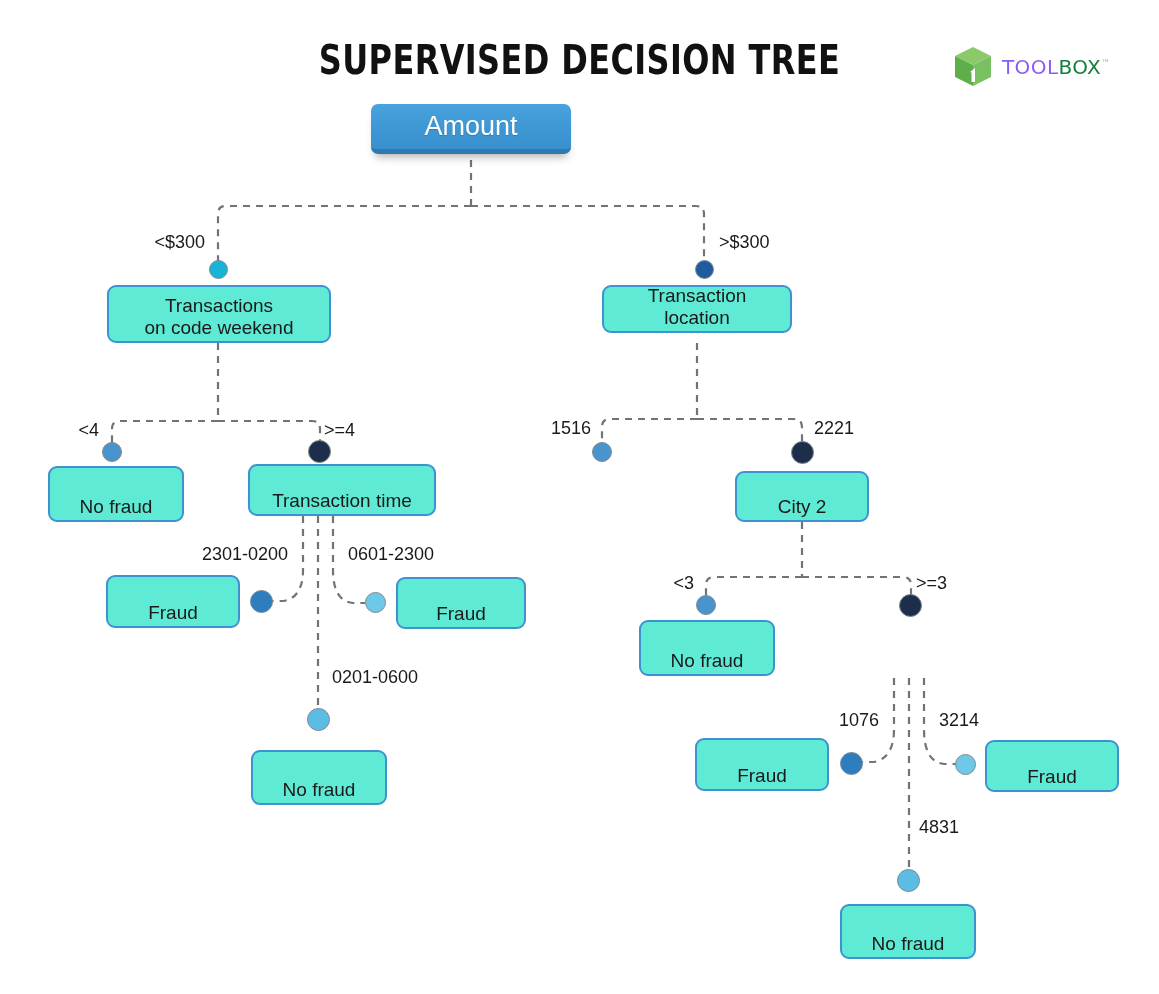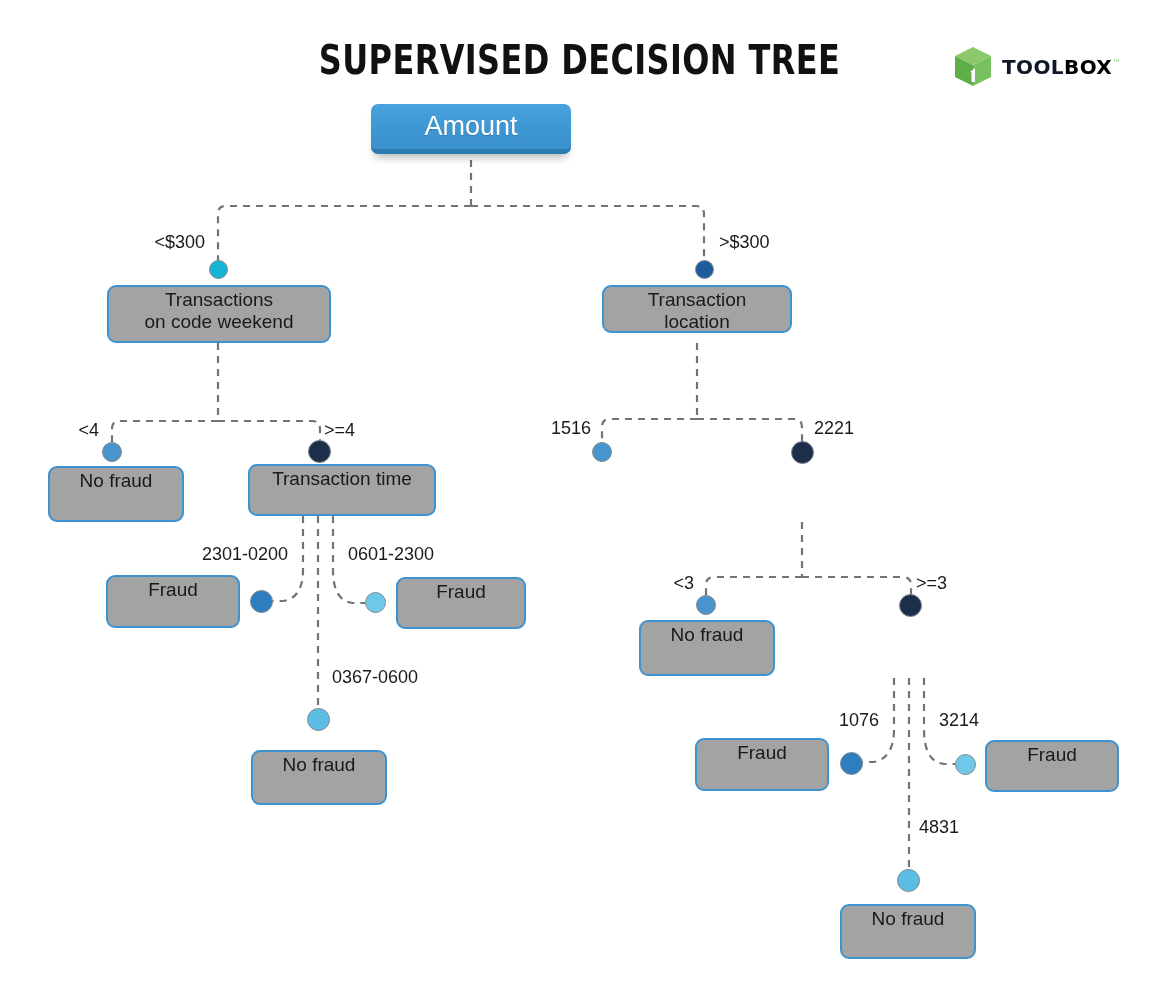--- a/index.html
+++ b/index.html
@@ -58,22 +58,22 @@
     gap: 9px;
   }
   .logo-cube { width: 40px; height: 42px; flex: 0 0 auto; }
   .logo-text {
     font-family: "DejaVu Sans", sans-serif;
     font-size: 20px;
     letter-spacing: 0.4px;
     white-space: nowrap;
     line-height: 1;
   }
-  .logo-text .t1 { font-weight: bold; color: #0f172a; }
-  .logo-text .t2 { font-weight: bold; color: #000000; }
+  .logo-text .t1 { font-weight: normal; color: #8b5cf6; }
+  .logo-text .t2 { font-weight: normal; color: #15803d; }
   .logo-text .tm { font-size: 9px; vertical-align: super; color: #7fc97f; }
 
   
   .root-node {
     position: absolute;
     left: 371px;
     top: 104px;
     width: 200px;
     height: 50px;
     border-radius: 7px;
@@ -86,25 +86,25 @@
     align-items: center;
     justify-content: center;
     box-sizing: border-box;
     text-shadow: 0 1px 1px rgba(0,0,0,0.18);
   }
 
   
   .node-box {
     position: absolute;
     box-sizing: border-box;
-    background: #a3a3a3;
+    background: #5eead4;
     border: 2px solid #3d92d0;
     border-radius: 9px;
     display: flex;
-    align-items: flex-start;
+    align-items: flex-end;
     justify-content: center;
     text-align: center;
     color: #1a1a1a;
     font-size: 19px;
     line-height: 1.16;
     padding: 2px 6px;
   }
 
   
   .dot {
@@ -195,24 +195,25 @@
 
   <div class="node-box" style="left:48px; top:466px; width:136px; height:56px;">No fraud</div>
   <div class="node-box" style="left:224px; top:464px; width:188px; height:52px;margin-left:24px;">Transaction time</div>
 
   <div class="edge-label el-left" style="left:591px; top:419px;">1516</div>
   <div class="edge-label el-right" style="left:814px; top:419px;">2221</div>
 
   <div class="dot" style="left:592px; top:442px; width:20px; height:20px; background:#4a94cd;"></div>
   <div class="dot" style="left:791px; top:441px; width:23px; height:23px; background:#1c2e4a;"></div>
 
+  <div class="node-box" style="left:735px; top:471px; width:134px; height:51px;">City 2</div>
 
   <div class="edge-label el-left" style="left:288px; top:545px;">2301-0200</div>
   <div class="edge-label el-right" style="left:348px; top:545px;">0601-2300</div>
-  <div class="edge-label el-right" style="left:332px; top:668px;">0367-0600</div>
+  <div class="edge-label el-right" style="left:332px; top:668px;">0201-0600</div>
 
   <div class="dot" style="left:250px; top:590px; width:23px; height:23px; background:#2e7ebf;"></div>
   <div class="dot" style="left:365px; top:592px; width:21px; height:21px; background:#6ec9e8;"></div>
   <div class="dot" style="left:307px; top:708px; width:23px; height:23px; background:#5bbce4;"></div>
 
   <div class="node-box" style="left:106px; top:575px; width:134px; height:53px;">Fraud</div>
   <div class="node-box" style="left:396px; top:577px; width:130px; height:52px;">Fraud</div>
   <div class="node-box" style="left:251px; top:750px; width:136px; height:55px;">No fraud</div>
 
   <div class="edge-label el-left" style="left:694px; top:574px;">&lt;3</div>

